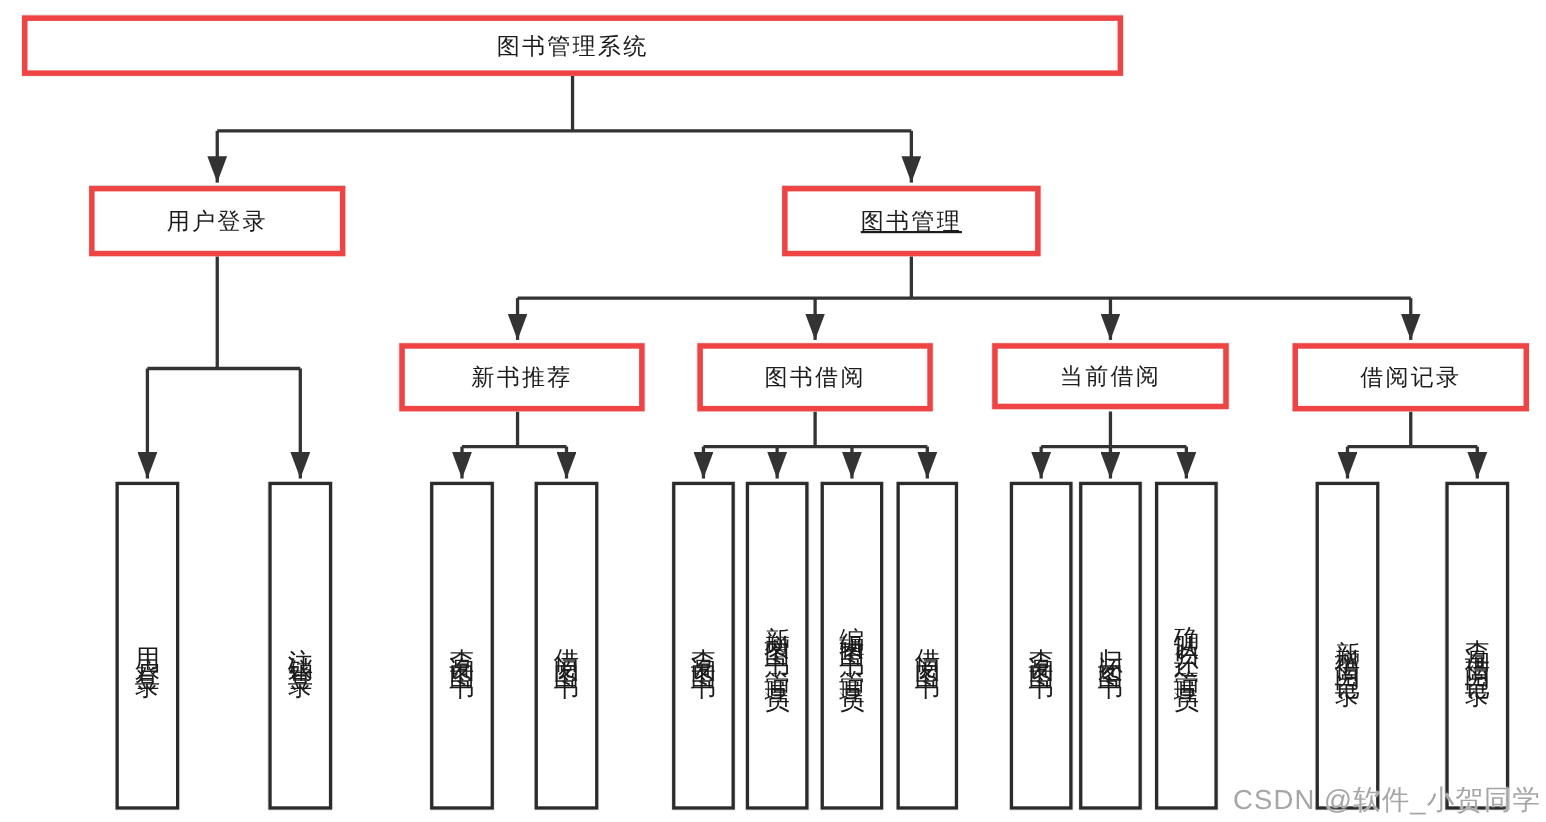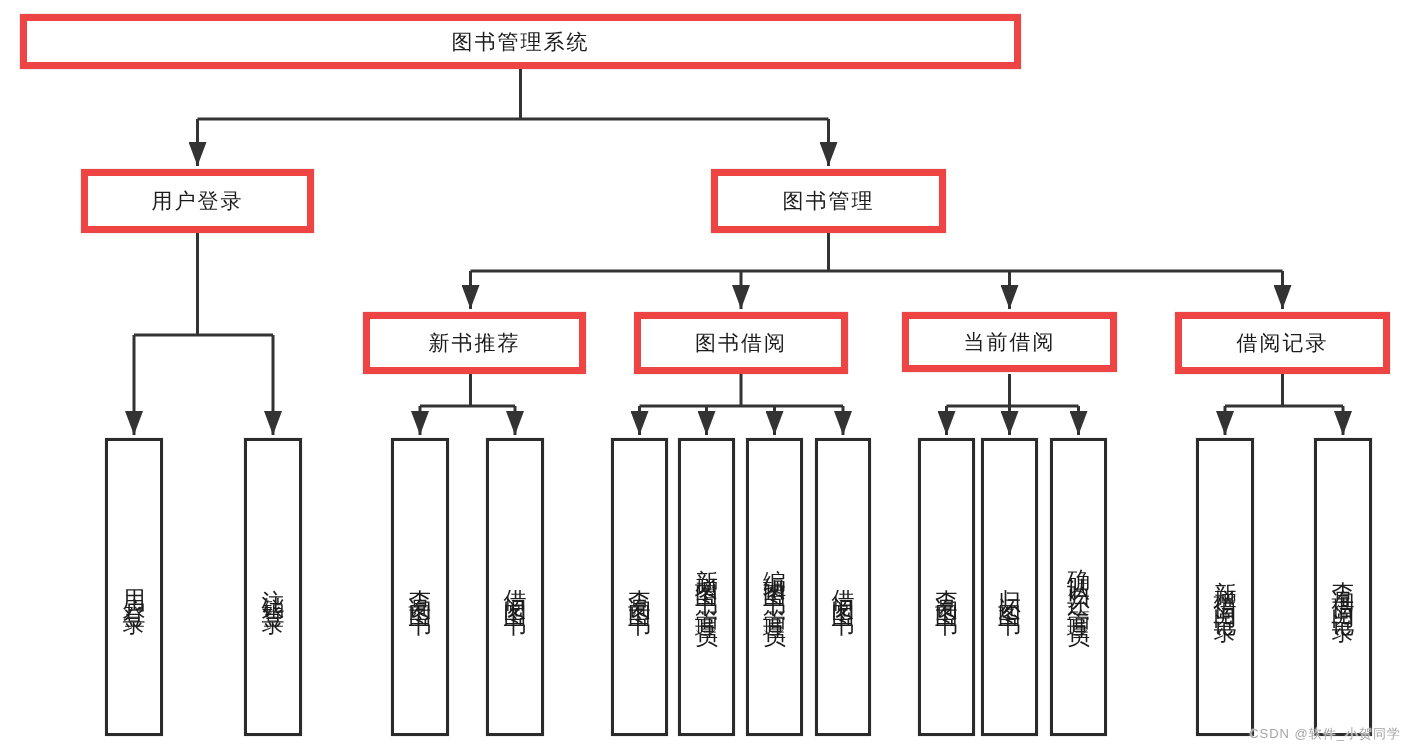--- a/index.html
+++ b/index.html
@@ -15,21 +15,21 @@
     background: #ffffff;
   }
   #wires {
     position: absolute; left: 0; top: 0;
     width: 1405px; height: 747px;
     pointer-events: none;
   }
   .node {
     position: absolute;
     background: #ffffff;
-    border: 7px solid #ef4444;
+    border: 5px solid #ef4444;
     box-shadow: 0 0 1px rgba(60,60,60,0.45);
     display: flex;
     align-items: center;
     justify-content: center;
     box-sizing: border-box;
     font-size: 21px;
     letter-spacing: 2px;
     white-space: nowrap;
   }
   .vnode {
@@ -47,21 +47,21 @@
     text-orientation: mixed;
     font-size: 23px;
     line-height: 1;
     letter-spacing: 8px;
     white-space: nowrap;
   }
   .watermark {
     position: absolute;
     right: 4px;
     bottom: 4px;
-    font-size: 13px;
+    font-size: 25px;
     color: #a6a6a6;
     letter-spacing: 1px;
     text-shadow: 0 0 2px #ffffff, 0 0 1px #ffffff;
     z-index: 5;
     white-space: nowrap;
   }
 </style>
 </head>
 <body>
 
@@ -106,21 +106,21 @@
 
       <path d="M1282.5 374 V406 M1225 406 H1343"></path>
       <line x1="1225" y1="406" x2="1225" y2="435" marker-end="url(#arrowhead)"></line>
       <line x1="1343" y1="406" x2="1343" y2="435" marker-end="url(#arrowhead)"></line>
     </g>
   </svg>
 
   <div class="node" style="left:20px; top:14px; width:1001px; height:55px;">图书管理系统</div>
 
   <div class="node" style="left:81px; top:169px; width:233px; height:64px;">用户登录</div>
-  <div class="node" style="left:711px; top:169px; width:235px; height:64px;">图书管理</div>
+  <div class="node" style="left:711px; top:169px; width:235px; height:64px;text-decoration:underline;">图书管理</div>
 
   <div class="node" style="left:363px; top:312px; width:223px; height:62px;">新书推荐</div>
   <div class="node" style="left:634px; top:312px; width:214px; height:62px;">图书借阅</div>
   <div class="node" style="left:902px; top:312px; width:215px; height:60px;">当前借阅</div>
   <div class="node" style="left:1175px; top:312px; width:215px; height:62px;">借阅记录</div>
 
   <div class="vnode" style="left:105px; top:438px; width:58px; height:298px;">
     <span class="vtext">用户登录</span>
   </div>
   <div class="vnode" style="left:244px; top:438px; width:58px; height:298px;">

